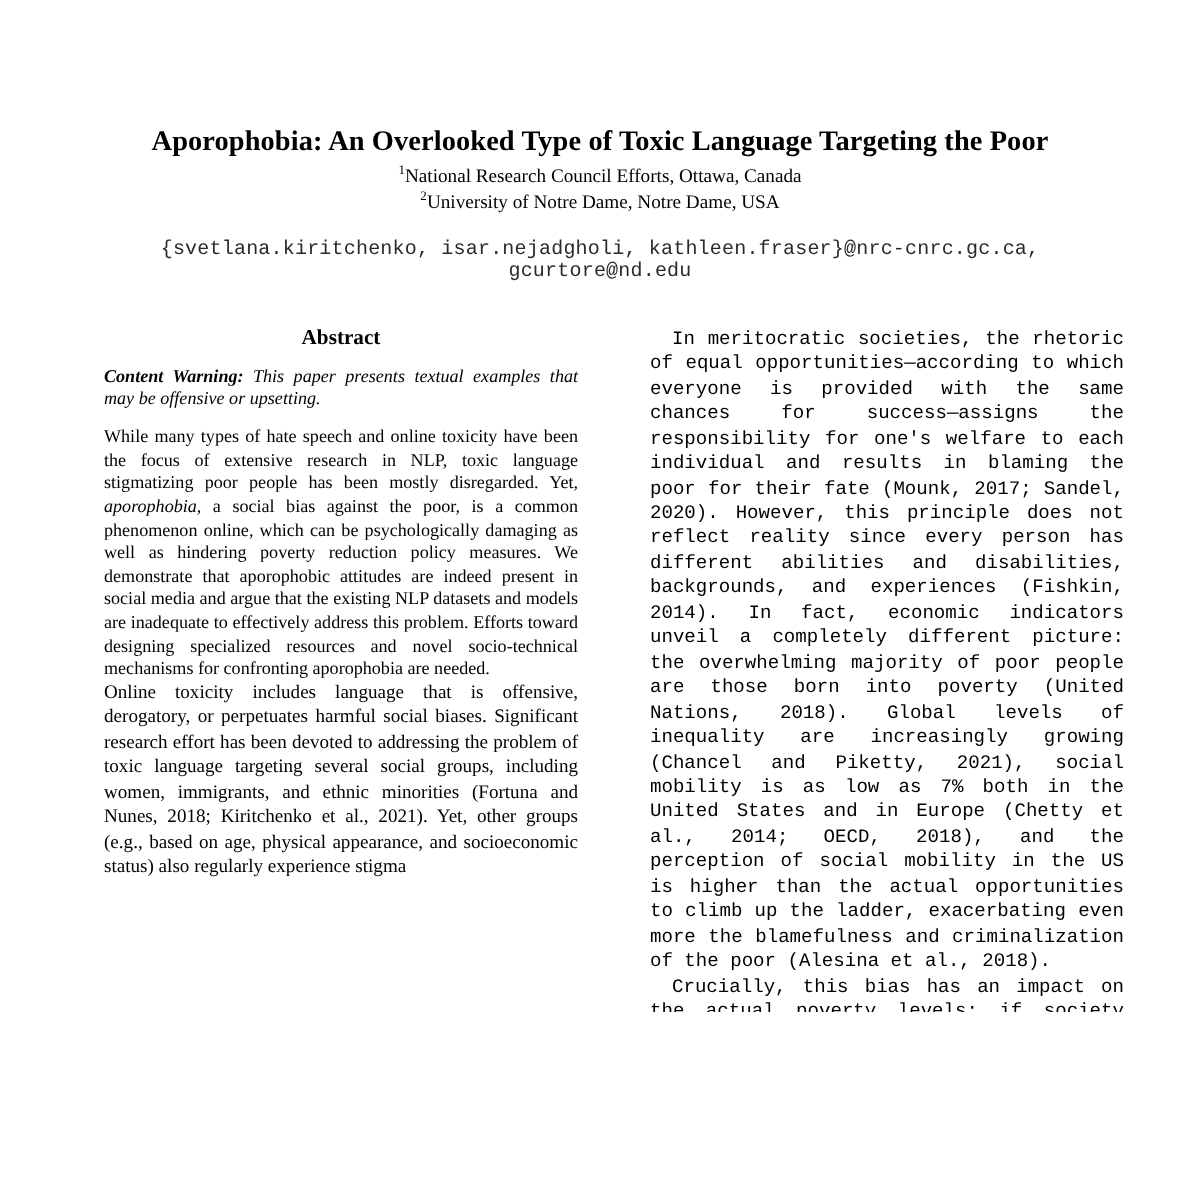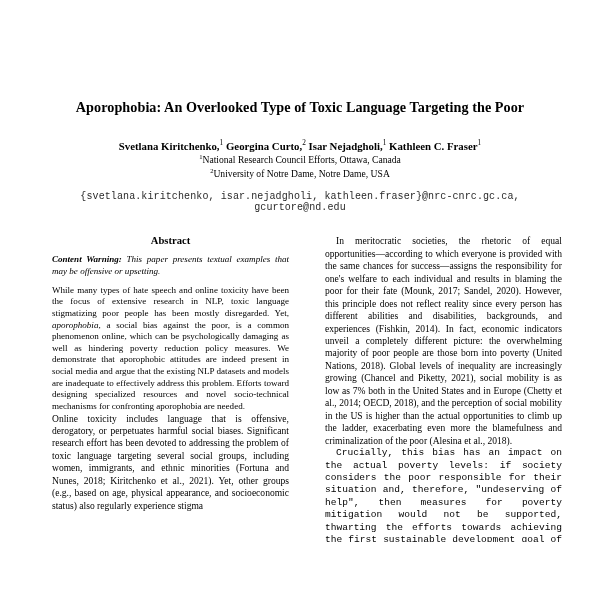--- a/index.html
+++ b/index.html
@@ -14,21 +14,20 @@
     font-family: "Liberation Serif", "DejaVu Serif", serif;
     color: #000000;
   }
   .page {
     position: relative;
     width: 600px;
     height: 506px;
     box-sizing: border-box;
     padding: 0 52px;
     overflow: hidden;
-    margin-top: 36px;
   }
   .title {
     margin: 0;
     padding-top: 62px;
     text-align: center;
     font-size: 14.2px;
     font-weight: bold;
     line-height: 1.38;
     letter-spacing: 0.05px;
   }
@@ -99,36 +98,30 @@
   }
   .sec-num { margin-right: 11px; }
   .body-p {
     margin: 0;
     font-size: 9.55px;
     line-height: 1.305;
     text-align: justify;
     text-justify: inter-word;
   }
   .body-p + .body-p { margin-top: 0; text-indent: 11px; font-family: Liberation Mono, monospace; }
-  .col-right .body-p:first-child { text-indent: 11px; }
+  .col-right .body-p:first-child { text-indent: 11px; font-family: Liberation Mono, monospace; }
   i { font-style: italic; }
 </style>
 </head>
 <body>
 
 <div class="page">
 
   <h1 class="title">Aporophobia: An Overlooked Type of Toxic Language Targeting the Poor</h1>
 
-  <p class="authors">
-    <span>Svetlana Kiritchenko,</span><sup>1</sup>
-    <span>Georgina Curto,</span><sup>2</sup>
-    <span>Isar Nejadgholi,</span><sup>1</sup>
-    <span>Kathleen C. Fraser</span><sup>1</sup>
-  </p>
 
   <p class="affil"><sup>1</sup><span>National Research Council Efforts, Ottawa, Canada</span></p>
   <p class="affil"><sup>2</sup><span>University of Notre Dame, Notre Dame, USA</span></p>
 
   <p class="emails">{svetlana.kiritchenko, isar.nejadgholi, kathleen.fraser}@nrc-cnrc.gc.ca, gcurtore@nd.edu</p>
 
   <div class="columns">
 
     <div class="col col-left">
       <h2 class="abstract-head">Abstract</h2>

